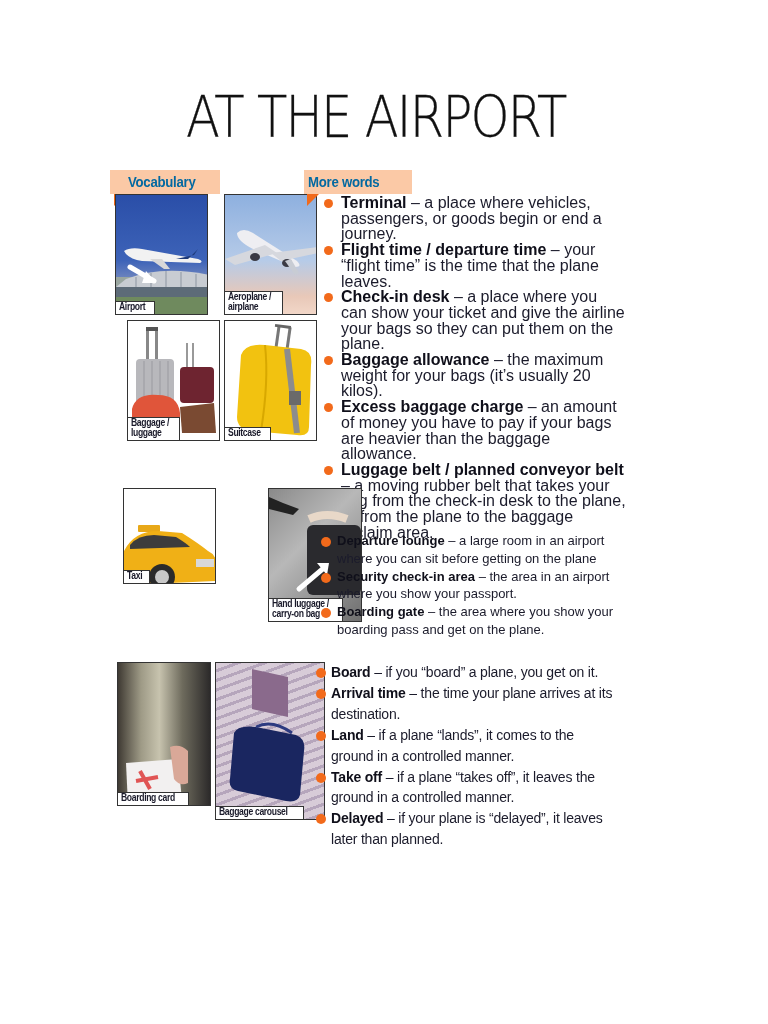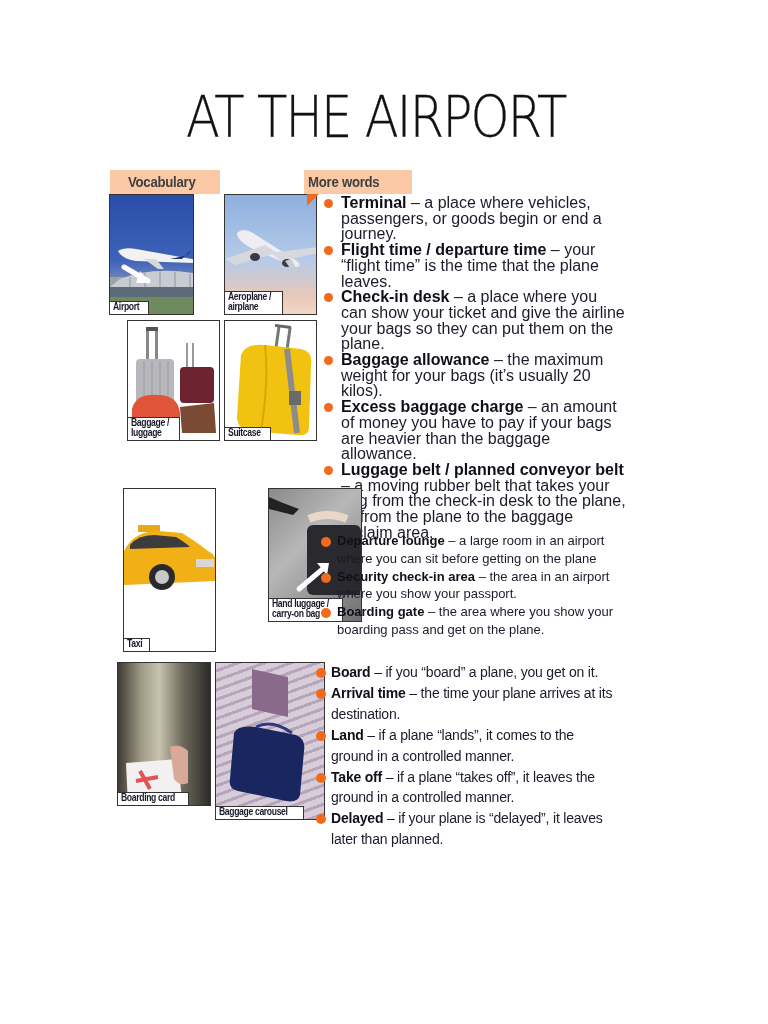--- a/index.html
+++ b/index.html
@@ -10,21 +10,21 @@
       position: absolute; left: 186px; top: 82px; width: 400px;
       font-family: "DejaVu Sans", sans-serif; font-weight: 200;
       font-size: 57px; letter-spacing: -2px; line-height: 70px; color: #111;
       transform: scaleX(0.87); transform-origin: left top; white-space: nowrap;
       -webkit-text-stroke: 0.3px #111;
     }
 
     .tab {
       position: absolute; height: 24px; background: #fbc9a6;
       font-family: "Liberation Sans", sans-serif; font-weight: bold;
-      font-size: 15px; line-height: 24px; color: #404040;
+      font-size: 15px; line-height: 24px; color: #0369a1;
       letter-spacing: -0.3px;
     }
     .tab .txt { display: inline-block; transform: scaleX(0.88); transform-origin: left center; }
     .tab-vocab { left: 110px; top: 170px; width: 110px; padding-left: 18px; }
     .tab-more { left: 304px; top: 170px; width: 108px; padding-left: 4px; }
     .tri {
       position: absolute; width: 0; height: 0;
       border-top: 12px solid #f26a1b; border-right: 12px solid transparent;
     }
     .tri-vocab { left: 114px; top: 194px; }
@@ -72,21 +72,21 @@
   </style>
 </head>
 <body>
 
 <h1 class="title">AT THE AIRPORT</h1>
 
 <div class="tab tab-vocab"><span class="txt">Vocabulary</span></div>
 <div class="tri tri-vocab"></div>
 <div class="tab tab-more"><span class="txt">More words</span></div>
 
-<div class="photo sky-deep" style="left:109px; top:194px; width:85px; height:121px;text-align:center;">
+<div class="photo sky-deep" style="left:115px; top:194px; width:93px; height:121px;text-align:center;">
   <svg width="93" height="121" viewBox="0 0 93 121" style="position:absolute;left:0;top:0">
     <rect x="0" y="82" width="93" height="39" fill="#9aa6a0"></rect>
     <rect x="0" y="92" width="93" height="10" fill="#5d6b78"></rect>
     <rect x="0" y="102" width="93" height="19" fill="#6f8a5e"></rect>
     <path d="M10 84 Q46 70 93 80 L93 92 L0 92 Z" fill="#c8ccd2"></path>
     <g stroke="#8d96a2" stroke-width="1">
         <line x1="20" y1="82" x2="20" y2="92"></line>
         <line x1="35" y1="78" x2="35" y2="92"></line>
         <line x1="50" y1="76" x2="50" y2="92"></line>
         <line x1="65" y1="77" x2="65" y2="92"></line>
@@ -158,21 +158,21 @@
 
 <div class="defs defs-1">
   <div class="def"><span class="dot"></span><span class="term">Terminal</span><span> – a place where vehicles, passengers, or goods begin or end a journey.</span></div>
   <div class="def"><span class="dot"></span><span class="term">Flight time / departure time</span><span> – your “flight time” is the time that the plane leaves.</span></div>
   <div class="def"><span class="dot"></span><span class="term">Check-in desk</span><span> – a place where you can show your ticket and give the airline your bags so they can put them on the plane.</span></div>
   <div class="def"><span class="dot"></span><span class="term">Baggage allowance</span><span> – the maximum weight for your bags (it’s usually 20 kilos).</span></div>
   <div class="def"><span class="dot"></span><span class="term">Excess baggage charge</span><span> – an amount of money you have to pay if your bags are heavier than the baggage allowance.</span></div>
   <div class="def"><span class="dot"></span><span class="term">Luggage belt / planned conveyor belt</span><span> – a moving rubber belt that takes your bag from the check-in desk to the plane, or from the plane to the baggage reclaim area.</span></div>
 </div>
 
-<div class="photo white-bg" style="left:123px; top:488px; width:93px; height:164px;">
+<div class="photo white-bg" style="left:123px; top:488px; width:93px; height:96px;">
   <svg width="93" height="134" viewBox="0 0 93 134" style="position:absolute;left:0;top:0">
     <rect x="14" y="36" width="22" height="7" rx="1" fill="#e8a818"></rect>
     <path d="M0 62 Q10 42 34 42 L58 44 Q74 54 84 62 Q93 66 93 78 L93 92 L0 96 Z" fill="#f0b016"></path>
     <path d="M6 56 Q14 46 30 46 L52 48 Q62 54 66 58 L6 60 Z" fill="#3c3c3c"></path>
     <rect x="72" y="70" width="18" height="8" fill="#d8d8d8"></rect>
     <circle cx="38" cy="88" r="13" fill="#2a2a2a"></circle>
       <circle cx="38" cy="88" r="7" fill="#c8c8c8"></circle>
   </svg>
   <div class="label">
       <span>Taxi</span>

